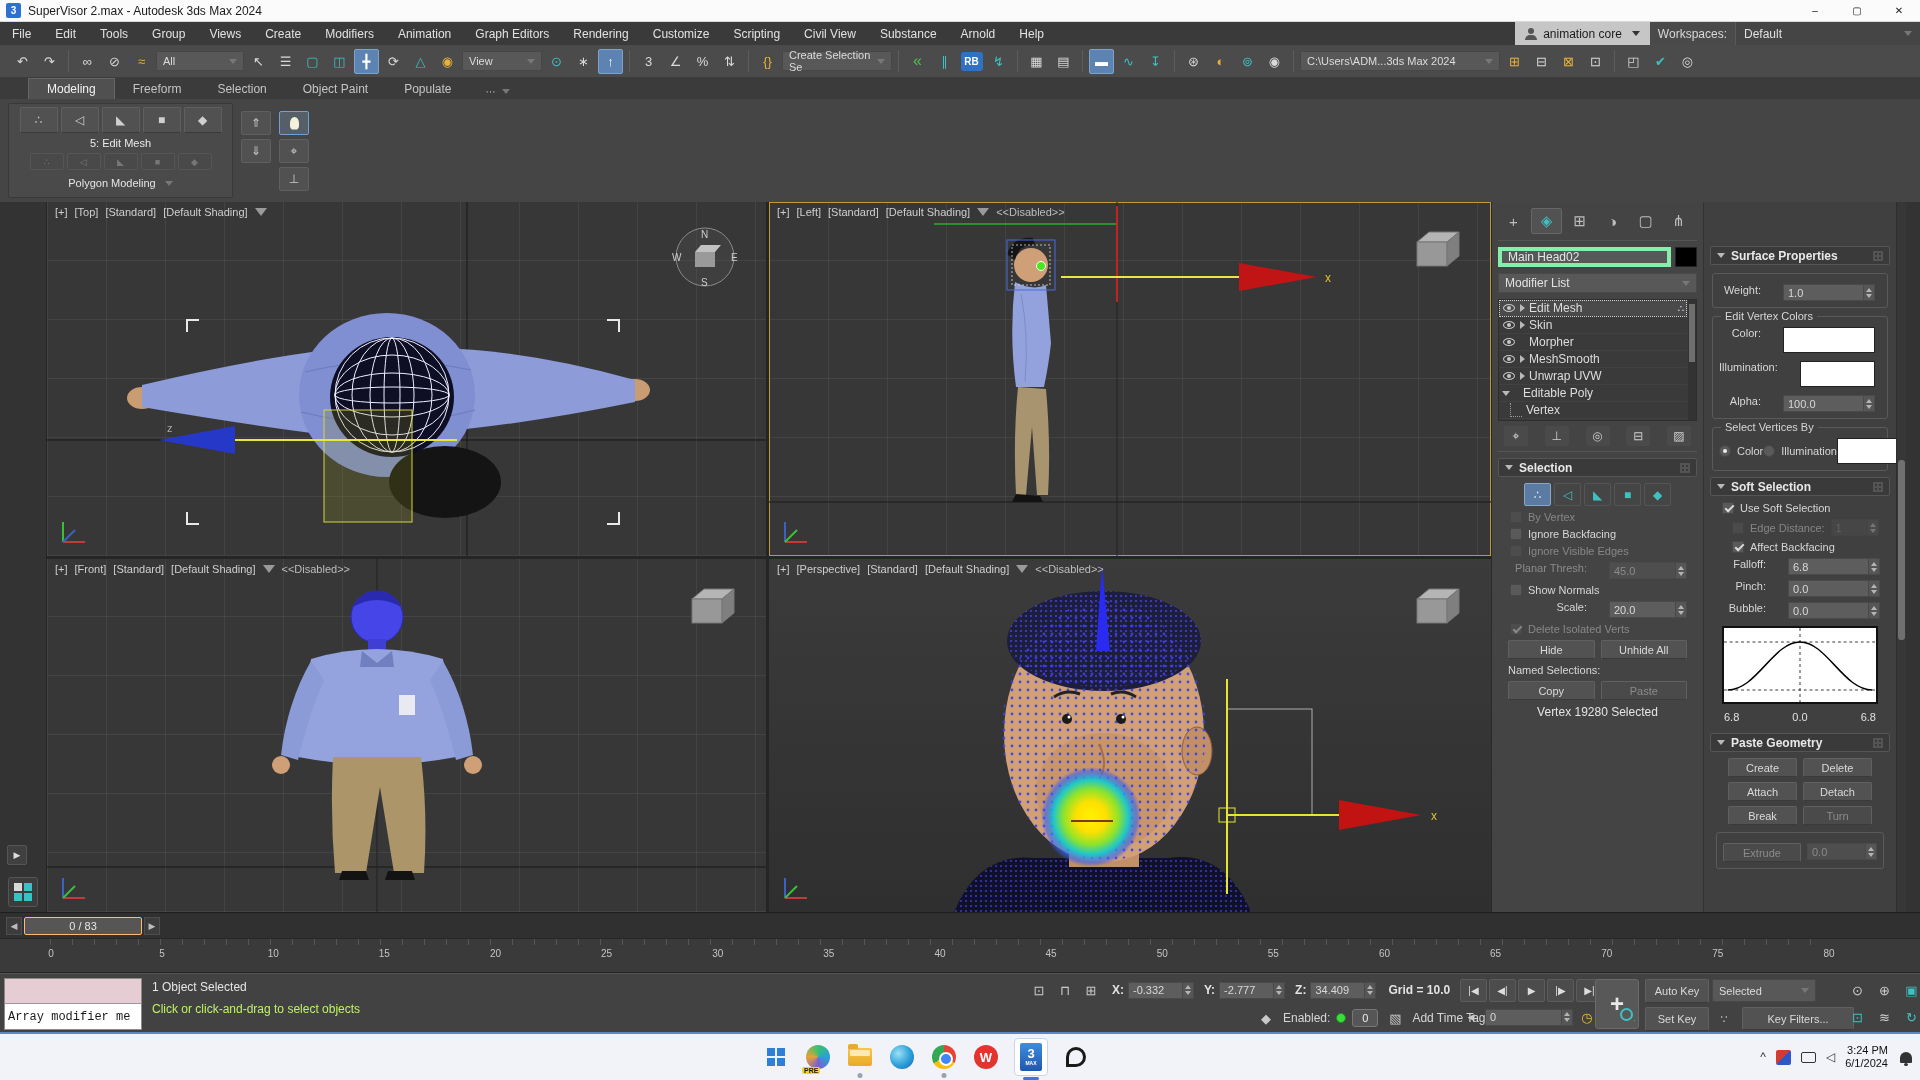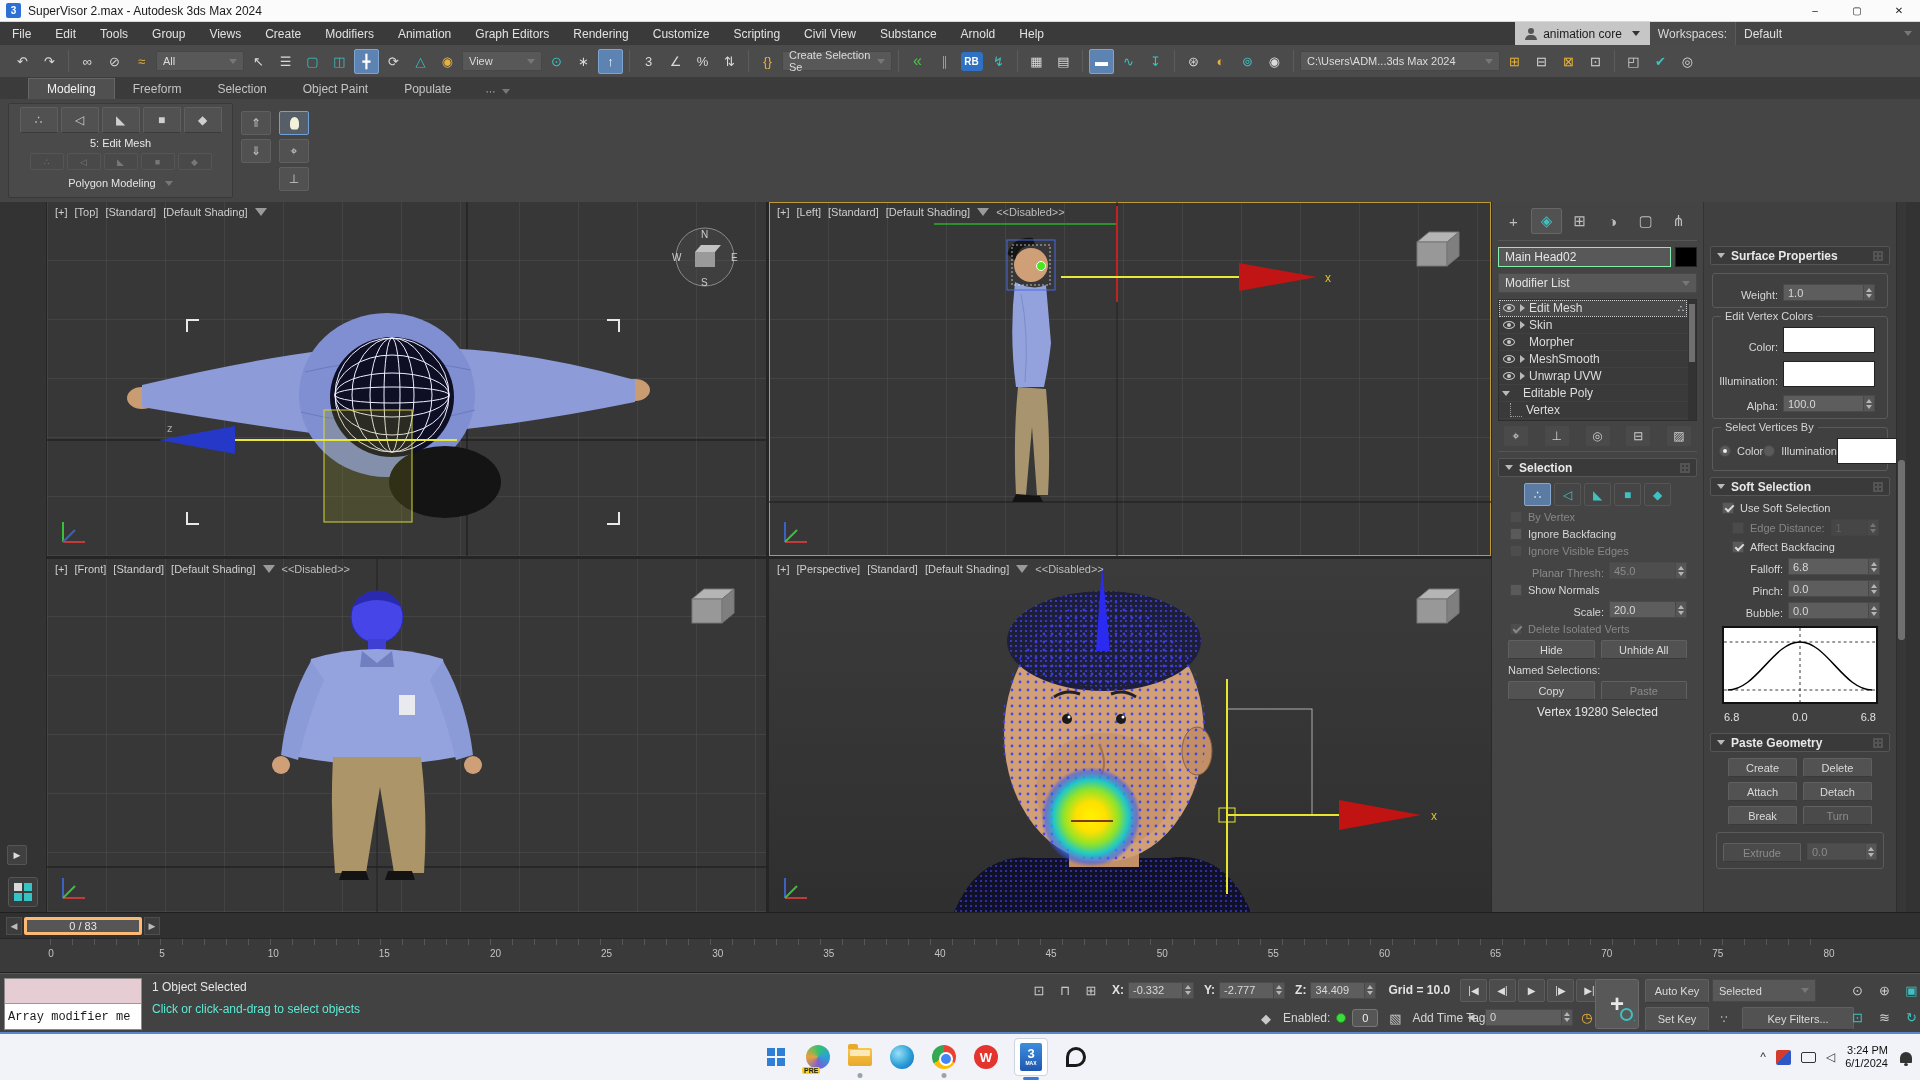--- a/index.html
+++ b/index.html
@@ -67,21 +67,21 @@
 .vp svg.scene{position:absolute;inset:0;width:100%;height:100%}
 .tripod{position:absolute;left:10px;bottom:8px;z-index:4}
 .compass{position:absolute;right:24px;top:18px;z-index:4}
 .vcube{position:absolute;right:26px;top:26px;z-index:4}
 
 .cmdpanel{position:absolute;left:1491px;top:202px;width:212px;height:710px;background:#444;border-left:1px solid #2a2a2a;padding:4px 6px}
 .cptabs{display:flex;gap:2px;padding:2px 0 6px;border-bottom:1px solid #555}
 .cptab{width:31px;height:26px;display:flex;align-items:center;justify-content:center;font-size:15px;color:#bdbdbd;border-radius:2px}
 .cptab.active{background:#525252;border:1px solid #666;color:#3fc1c1}
 .namerow{display:flex;gap:4px;margin:6px 0}
-.namefield{flex:1;height:20px;background:#585858;border:1px solid #86efac;display:flex;align-items:center;padding:0 6px;color:#e6e6e6;font-size:12px}
+.namefield{flex:1;height:20px;background:#585858;border:4px solid #86efac;display:flex;align-items:center;padding:0 6px;color:#e6e6e6;font-size:12px}
 .swatch{width:22px;height:20px;background:#000;border:1px solid #222}
 .modlist{height:20px;background:#585858;border:1px solid #494949;display:flex;align-items:center;justify-content:space-between;padding:0 6px;color:#e2e2e2;font-size:12px;margin-bottom:6px}
 .stack{background:#3a3a3a;border:1px solid #2e2e2e;height:122px;position:relative;padding-right:9px}
 .stackrow{height:17px;display:flex;align-items:center;gap:4px;padding:0 3px;border-bottom:1px solid #414141;font-size:12px;color:#ddd}
 .stackrow.sel{background:#4a4a4a;outline:1px dotted #cfcfcf;outline-offset:-1px}
 .eye{width:14px;height:12px;position:relative;flex:none}
 .eye::before{content:"";position:absolute;inset:2px 1px;border:1px solid #c6c6c6;border-radius:50%}
 .eye::after{content:"";position:absolute;left:5px;top:4px;width:4px;height:4px;border-radius:50%;background:#c6c6c6}
 .rarr{width:0;height:0;border-left:5px solid #b9b9b9;border-top:4px solid transparent;border-bottom:4px solid transparent;flex:none}
 .darr{width:0;height:0;border-top:5px solid #b9b9b9;border-left:4px solid transparent;border-right:4px solid transparent;flex:none}.noicon2{width:5px;flex:none}
@@ -98,21 +98,21 @@
 .rollbody{padding:6px 4px 4px;display:flex;flex-direction:column;gap:5px}
 .subobj{display:flex;gap:3px;justify-content:center}
 .sob{width:27px;height:23px;background:#454545;border:1px solid #555;border-radius:2px;display:flex;align-items:center;justify-content:center;color:#3fc1c1;font-size:12px}
 .sob.active{background:#5b7ba3;border-color:#87a7cc;color:#eaf4ff}
 .ckrow{display:flex;align-items:center;gap:6px;padding-left:8px}
 .ckrow.dis{opacity:.45}
 .cb{width:12px;height:12px;background:#5a5a5a;border:1px solid #474747;position:relative;flex:none}
 .cb.on::after{content:"";position:absolute;left:2px;top:2px;width:7px;height:3px;border-left:2px solid #dcdcdc;border-bottom:2px solid #dcdcdc;transform:rotate(-45deg)}
 .rd{width:12px;height:12px;border-radius:50%;background:#5a5a5a;border:1px solid #474747;position:relative;flex:none}
 .rd.on::after{content:"";position:absolute;left:3px;top:3px;width:4px;height:4px;border-radius:50%;background:#eee}
-.fldrow{display:flex;align-items:flex-end;gap:5px;justify-content:flex-end;padding-right:6px}
+.fldrow{display:flex;align-items:flex-start;gap:22px;justify-content:flex-end;padding-right:6px}
 .fld{height:17px;background:#5d5d5d;border:1px solid #4a4a4a;display:flex;align-items:center;color:#d8d8d8;font-size:11px}
 .fld .val{flex:1;padding:0 4px}
 .fld.dis{background:#4e4e4e}.fld.dis .val{color:#8b8b8b}
 .spin{width:11px;height:100%;background:#565656;border-left:1px solid #494949;display:flex;flex-direction:column;align-items:center;justify-content:center;gap:2px}
 .spin i{display:block;width:0;height:0;border-left:3px solid transparent;border-right:3px solid transparent}
 .spin .u{border-bottom:4px solid #b5b5b5}.spin .d{border-top:4px solid #b5b5b5}
 .btn3{background:#525252;border:1px solid #606060;border-bottom-color:#3a3a3a;border-radius:2px;color:#dadada;font-size:11px;display:flex;align-items:center;justify-content:center;height:19px}
 .btn3.dis{color:#8b8b8b;background:#4a4a4a}
 .btnpair{display:flex;gap:6px;padding:0 6px}
 .btnpair .btn3{flex:1}
@@ -125,33 +125,33 @@
 .edge-right{position:absolute;left:1906px;top:202px;width:14px;height:710px;background:#333}
 .grp{border:1px solid #5a5a5a;border-radius:3px;position:relative;margin:8px 2px 4px;padding:10px 6px 6px}
 .grp>.gt{position:absolute;top:-7px;left:8px;background:#404040;padding:0 4px;font-size:11px;color:#d6d6d6}
 .curvebox{background:#fff;border:2px solid #111;height:78px;margin:2px 8px 0;position:relative}
 .curvelabels{display:flex;justify-content:space-between;padding:2px 10px 0;font-size:11px;color:#e0e0e0}
 .svbgrid{display:flex;gap:6px}
 .rgbrow{display:flex;align-items:center;gap:3px;justify-content:flex-end}
 
 .timeslider{position:absolute;left:0;top:912px;width:1920px;height:26px;background:#303030;border-top:1px solid #1f1f1f;display:flex;align-items:center}
 .tsarrow{width:16px;height:18px;display:flex;align-items:center;justify-content:center;color:#bbb;font-size:9px;background:#3c3c3c;border:1px solid #4e4e4e;margin-left:6px}
-.tshandle{width:118px;height:18px;background:#565656;border:3px solid #fdba74;border-radius:2px;margin-left:2px;display:flex;align-items:center;justify-content:center;color:#e6e6e6;font-size:11px}
+.tshandle{width:118px;height:18px;background:#565656;border:1px solid #fdba74;border-radius:2px;margin-left:2px;display:flex;align-items:center;justify-content:center;color:#e6e6e6;font-size:11px}
 .ruler{position:absolute;left:0;top:938px;width:1920px;height:35px;background:#3a3a3a;border-top:1px solid #262626;border-bottom:1px solid #222}
 .ruler .ticksband{position:absolute;left:50px;right:90px;top:0;height:6px;background:repeating-linear-gradient(90deg,#565656 0 1px,transparent 1px 22px)}
 .ticklabels{position:absolute;left:36px;right:76px;top:9px;display:flex;justify-content:space-between}
 .tick{width:30px;text-align:center;font-size:10px;color:#c4c4c4}
 
 .statusbar{position:absolute;left:0;top:973px;width:1920px;height:61px;background:#424242;border-top:1px solid #565656;border-bottom:2px solid #5a87c5}
 .listener{position:absolute;left:4px;top:4px;width:138px;height:52px;border:1px solid #8a8a8a;background:#fff}
 .listener .macro{height:25px;background:#e5cdd3;border-bottom:1px solid #999}
 .listener .script{height:25px;background:#fff;color:#1a1a1a;font-family:"Liberation Mono",monospace;font-size:12px;display:flex;align-items:center;padding:0 3px;white-space:nowrap;overflow:hidden}
 .prompts{position:absolute;left:152px;top:6px;width:420px}
 .prompts .l1{font-size:12px;color:#e6e6e6;margin-bottom:8px}
-.prompts .l2{font-size:12px;color:#5eead4}
+.prompts .l2{font-size:12px;color:#bef264}
 .sicon{width:22px;height:22px;display:flex;align-items:center;justify-content:center;color:#c9c9c9;font-size:13px}
 .coordrow{position:absolute;left:1028px;top:5px;display:flex;align-items:center;gap:4px}
 .coordrow .fld{width:66px}
 .coordlbl{font-size:12px;color:#e2e2e2;font-weight:bold;margin-left:6px}
 .gridlbl{font-size:12px;color:#e2e2e2;font-weight:bold;margin-left:8px}
 .enrow{position:absolute;left:1255px;top:33px;display:flex;align-items:center;gap:6px}
 .greendot{width:10px;height:10px;border-radius:50%;background:#3ddc3d;border:1px solid #1f8f1f}
 .zerobtn{width:26px;height:18px;background:#565656;border:1px solid #777;border-radius:3px;color:#eee;font-size:11px;display:flex;align-items:center;justify-content:center}
 .playrow{position:absolute;left:1460px;top:5px;display:flex;gap:2px}
 .pbtn{width:27px;height:23px;background:#4c4c4c;border:1px solid #5c5c5c;border-radius:2px;color:#ddd;font-size:10px;display:flex;align-items:center;justify-content:center}

